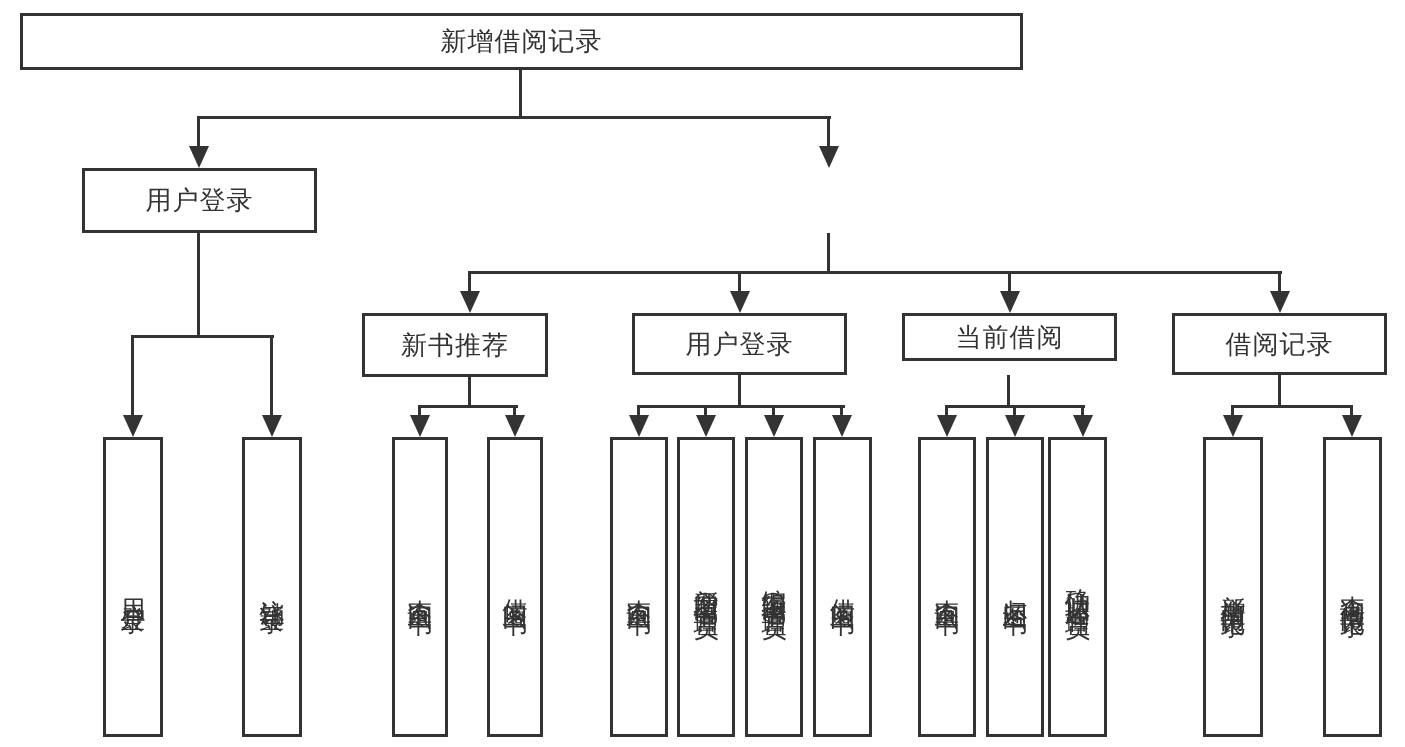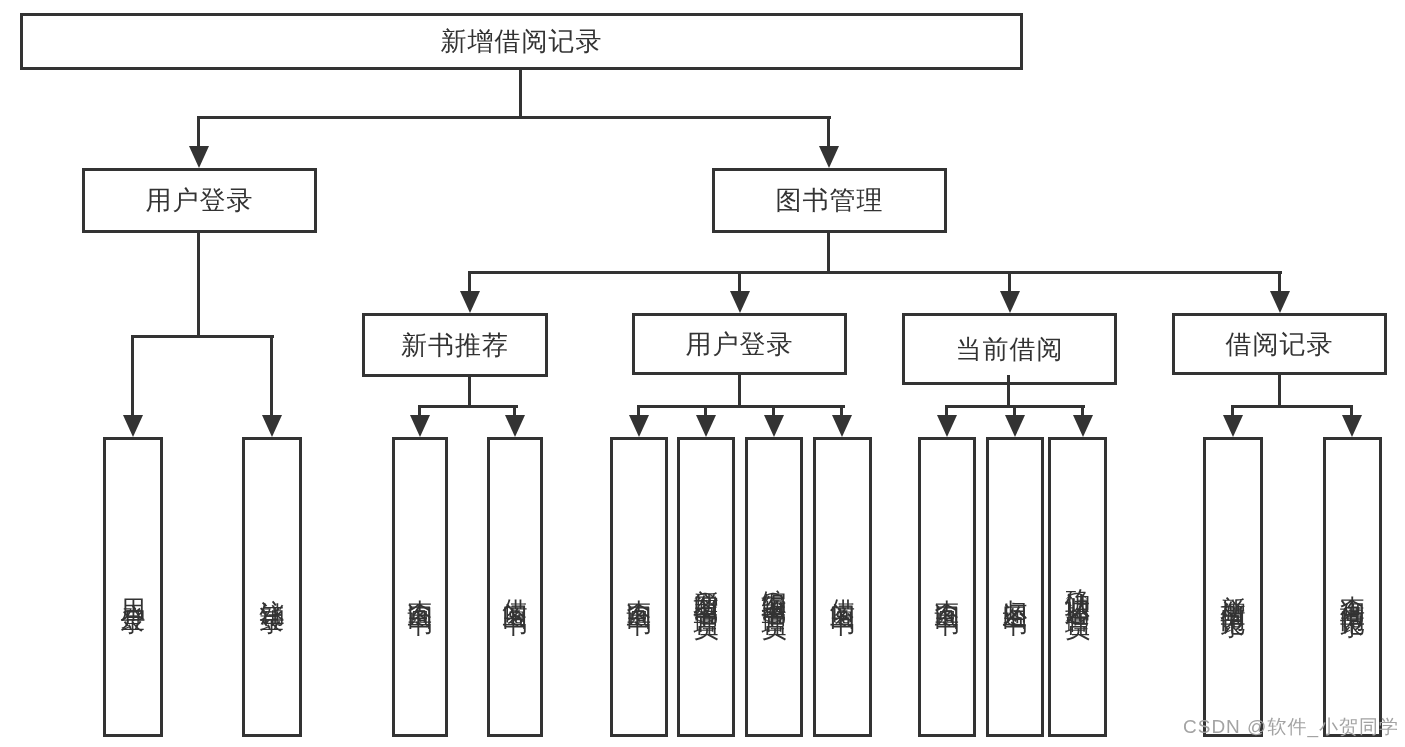--- a/index.html
+++ b/index.html
@@ -40,23 +40,20 @@
   <div class="vline" style="left:519px;top:70px;height:48px;"></div>
   <div class="hline" style="left:197px;top:116px;width:634px;"></div>
   <div class="vline" style="left:197px;top:116px;height:32px;"></div>
   <div class="arrowhead" style="left:189px;top:146px;"></div>
   <div class="vline" style="left:827px;top:116px;height:32px;"></div>
   <div class="arrowhead" style="left:819px;top:146px;"></div>
 
   <div class="box hbox" style="left:82px;top:168px;width:235px;height:65px;">
     <span>用户登录</span>
   </div>
-  <div class="box hbox" style="left:712px;top:168px;width:235px;height:65px;">
-    <span>图书管理</span>
-  </div>
 
   <div class="vline" style="left:197px;top:233px;height:104px;"></div>
   <div class="hline" style="left:131px;top:335px;width:143px;"></div>
   <div class="vline" style="left:131px;top:335px;height:82px;"></div>
   <div class="arrowhead" style="left:123px;top:415px;"></div>
   <div class="vline" style="left:270px;top:335px;height:82px;"></div>
   <div class="arrowhead" style="left:262px;top:415px;"></div>
 
   <div class="vline" style="left:827px;top:233px;height:40px;"></div>
   <div class="hline" style="left:468px;top:271px;width:814px;"></div>
@@ -68,21 +65,21 @@
   <div class="arrowhead" style="left:1000px;top:291px;"></div>
   <div class="vline" style="left:1278px;top:271px;height:22px;"></div>
   <div class="arrowhead" style="left:1270px;top:291px;"></div>
 
   <div class="box hbox" style="left:362px;top:313px;width:186px;height:64px;">
     <span>新书推荐</span>
   </div>
   <div class="box hbox" style="left:632px;top:313px;width:215px;height:62px;">
     <span>用户登录</span>
   </div>
-  <div class="box hbox" style="left:902px;top:313px;width:215px;height:72px;">
+  <div class="box hbox" style="left:902px;top:313px;width:215px;height:48px;">
     <span>当前借阅</span>
   </div>
   <div class="box hbox" style="left:1172px;top:313px;width:215px;height:62px;">
     <span>借阅记录</span>
   </div>
 
   <div class="vline" style="left:468px;top:377px;height:31px;"></div>
   <div class="hline" style="left:418px;top:405px;width:100px;"></div>
   <div class="vline" style="left:418px;top:405px;height:12px;"></div>
   <div class="arrowhead" style="left:410px;top:415px;"></div>
@@ -153,15 +150,14 @@
     <span>确认归还（管理员）</span>
   </div>
 
   <div class="box vbox" style="left:1203px;top:437px;width:60px;height:300px;">
     <span>新增借阅记录</span>
   </div>
   <div class="box vbox" style="left:1323px;top:437px;width:59px;height:300px;">
     <span>查询借阅记录</span>
   </div>
 
-  <div class="watermark">CSDN @软件_小贺同学</div>
 
 </div>
 
 </body></html>

